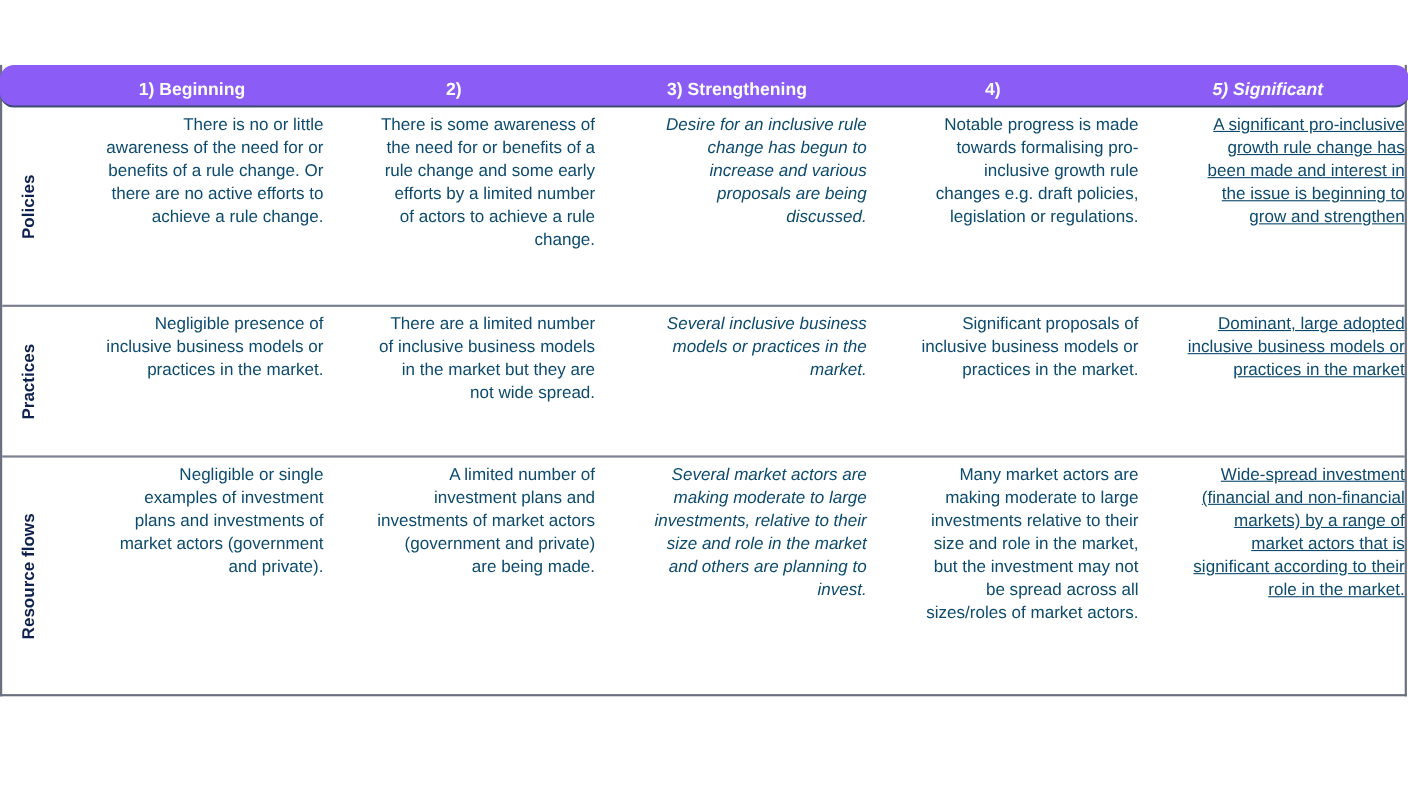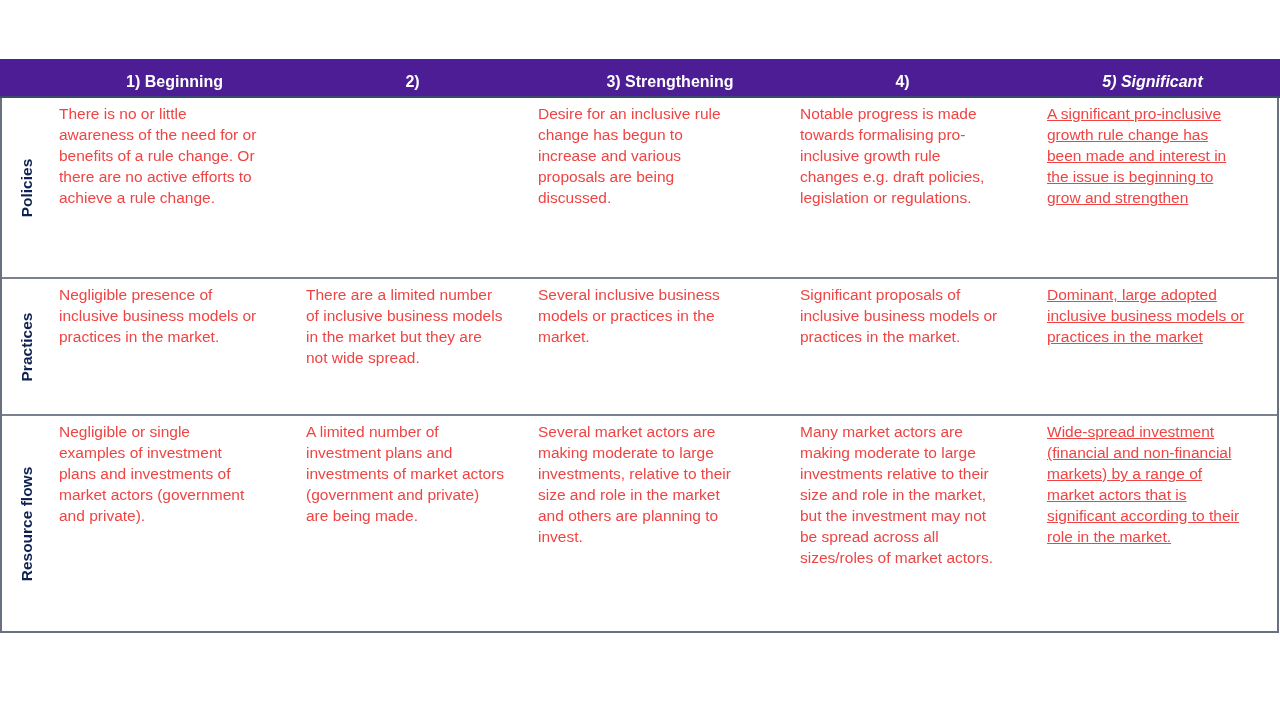--- a/index.html
+++ b/index.html
@@ -25,23 +25,24 @@
     border-left: 2px solid #6b7081;
     border-right: 2px solid #6b7081;
     border-bottom: 2px solid #6b7081;
   }
   .header-row {
     position: absolute;
     left: -2px;
     top: 0;
     width: 1281px;
     height: 39px;
-    background: #4c1d95;
+    background: #8b5cf6;
     border-bottom: 2px solid #3a4a6e;
     box-sizing: border-box;
+    border-radius: 13px;
   }
   .header-cell {
     position: absolute;
     top: 0;
     height: 37px;
     line-height: 46px;
     color: #ffffff;
     font-weight: bold;
     font-size: 16px;
     text-align: center;
@@ -70,26 +71,27 @@
     white-space: nowrap;
     font-weight: bold;
     font-size: 15.5px;
     color: #0f2150;
   }
   .cell {
     position: absolute;
     top: 5px;
     font-size: 15.5px;
     line-height: 21px;
-    color: #ef4444;
+    color: #0c4a6e;
     white-space: pre-line;
+    text-align: right;
   }
   .c1 { left: 57px; width: 235px; }
   .c2 { left: 304px; width: 235px; }
-  .c3 { left: 536px; width: 235px; }
+  .c3 { left: 551px; width: 235px; font-style: italic; }
   .c4 { left: 798px; width: 235px; }
   .c5 { left: 1045px; width: 230px; text-decoration: underline; }
   .h1 { left: 62px; width: 225px; }
   .h2 { left: 300px; width: 225px; }
   .h3 { left: 530px; width: 280px; }
   .h4 { left: 790px; width: 225px; }
   .h5 { left: 1040px; width: 225px; font-style: italic; }
 </style>
 </head>
 <body>
@@ -106,20 +108,26 @@
 
   <div class="row divider" style="top:39px;height:181px;">
     <div class="row-label">
       <span>Policies</span>
     </div>
     <div class="cell c1">There is no or little
 awareness of the need for or
 benefits of a rule change. Or
 there are no active efforts to
 achieve a rule change.</div>
+    <div class="cell c2">There is some awareness of
+the need for or benefits of a
+rule change and some early
+efforts by a limited number
+of actors to achieve a rule
+change.</div>
     <div class="cell c3">Desire for an inclusive rule
 change has begun to
 increase and various
 proposals are being
 discussed.</div>
     <div class="cell c4">Notable progress is made
 towards formalising pro-
 inclusive growth rule
 changes e.g. draft policies,
 legislation or regulations.</div>

